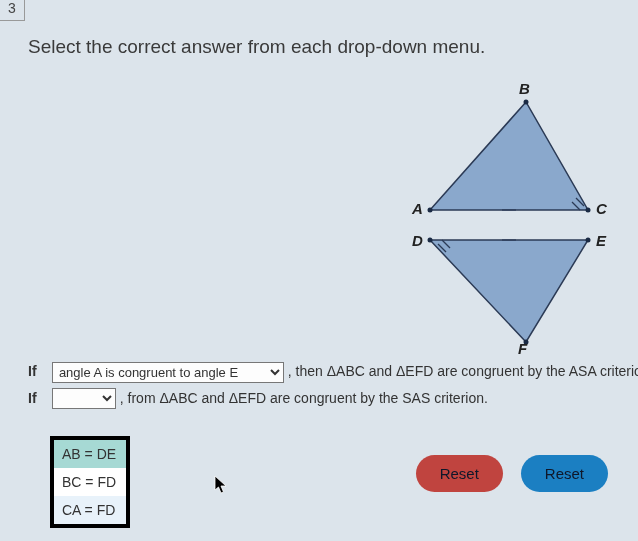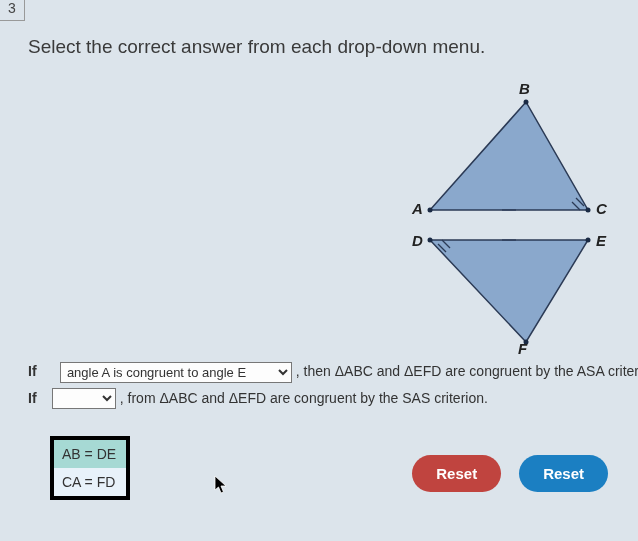--- a/index.html
+++ b/index.html
@@ -55,21 +55,21 @@
   }
   .stmt-row { white-space: nowrap; }
   .if-label { display: inline-block; width: 20px; font-weight: bold; }
   select {
     font-size: 13px;
     background: #fdfdfd;
     border: 1px solid #777;
     color: #333;
     vertical-align: middle;
   }
-  .sel-long { width: 232px; padding: 1px 2px; margin-left: 8px; }
+  .sel-long { width: 232px; padding: 1px 2px; }
   .sel-short { width: 64px; padding: 1px 2px; }
   .dropdown-open {
     position: absolute;
     left: 50px;
     top: 436px;
     width: 80px;
     background: #fff;
     border: 4px solid #000000;
     font-size: 14px;
     color: #333;
@@ -88,23 +88,23 @@
     right: 30px;
     top: 455px;
     display: flex;
     gap: 18px;
   }
   .btn {
     border: none;
     border-radius: 22px;
     padding: 10px 24px;
     font-size: 15px;
-    color: #ffffff;
+    color: #0f172a;
     cursor: pointer;
-    font-weight: 700;
+    font-weight: 400;
   }
   .btn-reset { background: #c0443f; }
   .btn-next  { background: #1b7fc2; }
   .cursor {
     position: absolute;
     left: 214px;
     top: 475px;
   }
 </style>
 </head>
@@ -153,20 +153,21 @@
     <span class="if-label">If</span>
     <select class="sel-short">
       <option></option>
     </select>
     <span>, from ΔABC and ΔEFD are congruent by the SAS criterion.</span>
   </div>
 </div>
 
 <div class="dropdown-open">
   <div class="opt highlight">AB = DE</div>
+  <div class="opt">BC = FD</div>
   <div class="opt sel">CA = FD</div>
 </div>
 
 <div class="btn-row">
   <button class="btn btn-reset">Reset</button>
   <button class="btn btn-next">Reset</button>
 </div>
 
 <svg class="cursor" width="14" height="20" viewBox="0 0 14 20">
   <path d="M1 1 L1 15 L4.5 12 L7 18 L9.5 17 L7 11 L12 11 Z" fill="#000" stroke="#fff" stroke-width="0.8"></path>

